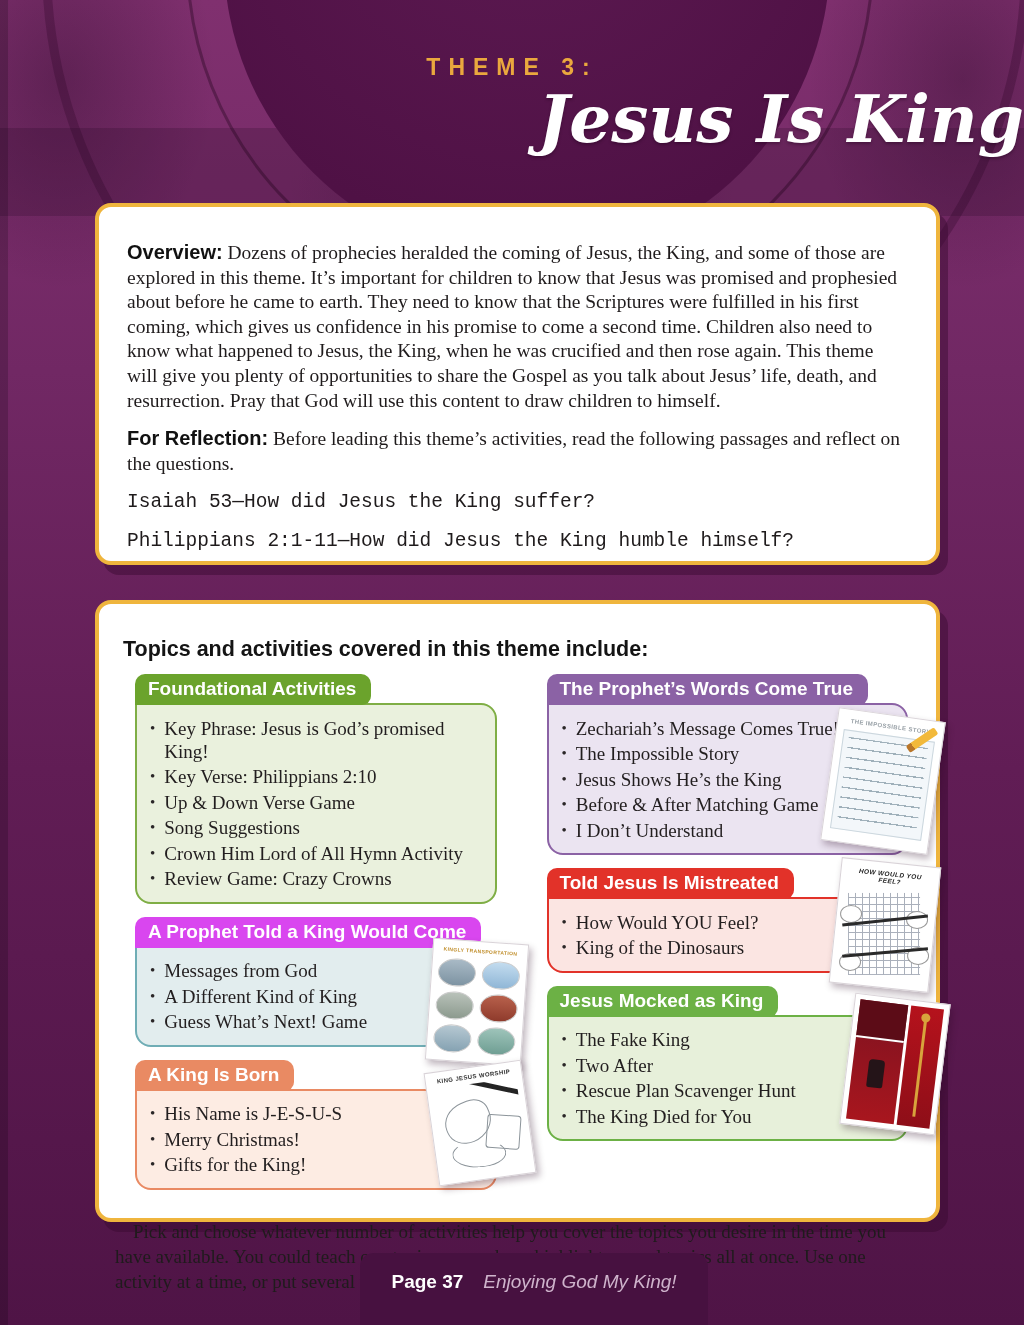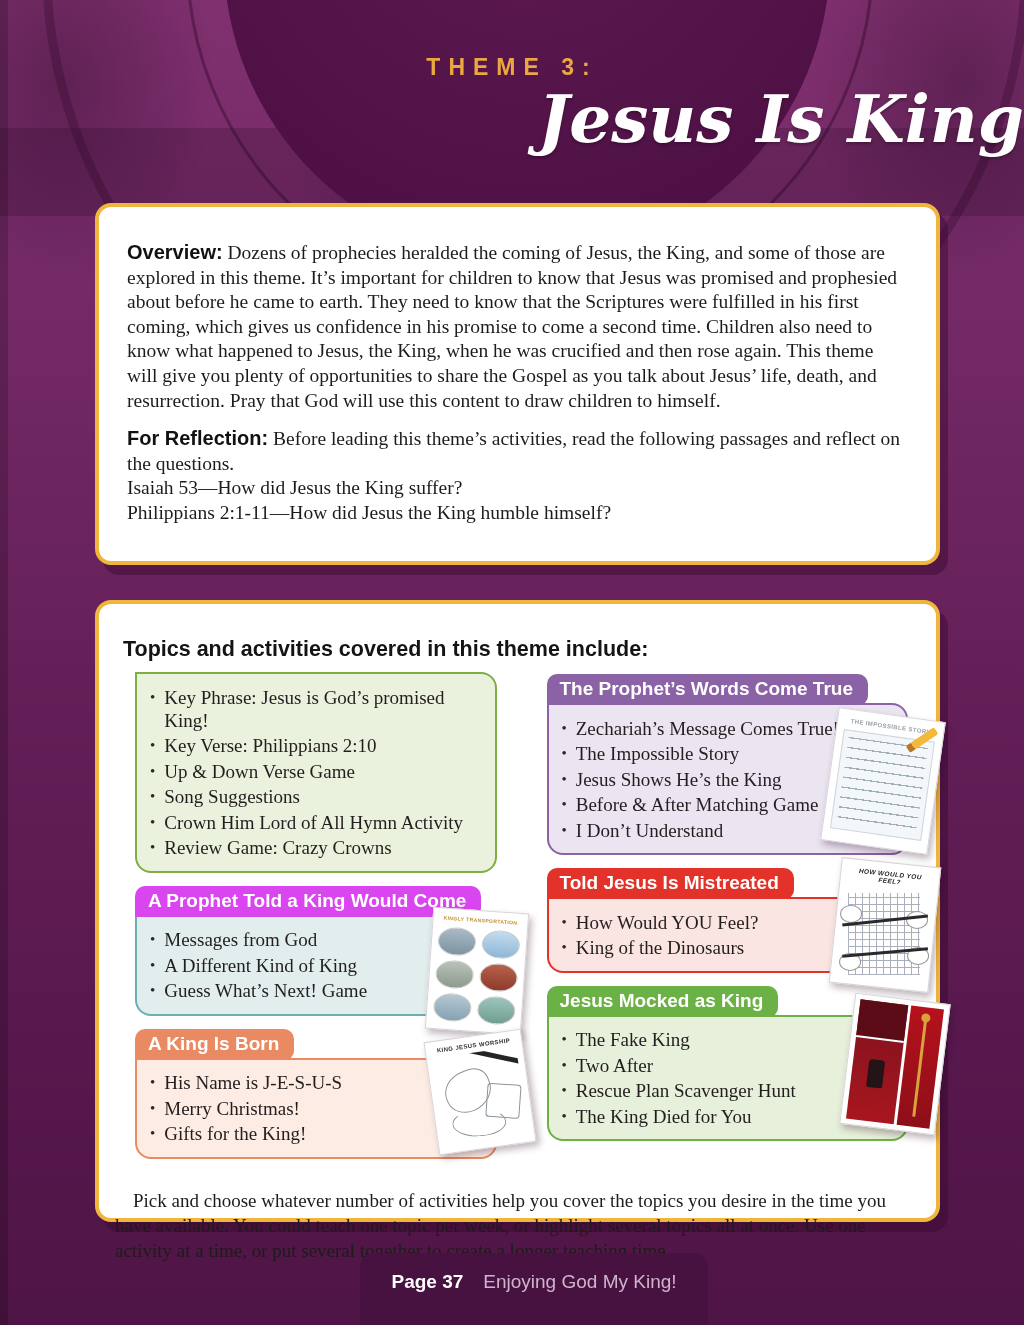--- a/index.html
+++ b/index.html
@@ -28,21 +28,21 @@
 
   
   .card{position:absolute;left:95px;width:845px;box-sizing:border-box;background:#ffffff;
     border:4px solid #efb53d;border-radius:16px;box-shadow:8px 10px 0 rgba(56,8,46,0.45);z-index:3;}
   #overview-card{top:203px;height:362px;padding:33px 30px 0 28px;overflow:hidden;}
   #topics-card{top:600px;height:622px;padding:31px 0 0;}
 
   .body-text{font-size:19.5px;line-height:24.6px;color:#1f1b1c;margin:0;}
   .lead-label{font-family:"Liberation Sans",sans-serif;font-weight:700;font-size:20px;color:#111;}
   .para2{margin-top:13px;}
-  .passage{}
+  .passage{margin-top:14px;font-family:Liberation Mono, monospace;}
 
   .topics-heading{margin:2px 0 12px 24px;font-family:"Liberation Sans",sans-serif;font-weight:700;
     font-size:21.5px;color:#141414;}
   .topics-cols{display:flex;gap:50px;padding:0 28px 0 36px;}
   .col{width:363px;display:flex;flex-direction:column;}
 
   .topic{position:relative;margin-bottom:13px;}
   .topic-tab{display:inline-block;width:max-content;max-width:100%;padding:4px 15px 5px 13px;
     color:#fff;font-family:"Liberation Sans",sans-serif;font-weight:700;font-size:19px;
     border-radius:10px 10px 9px 0;position:relative;z-index:2;}
@@ -107,21 +107,21 @@
   .t-art .a2{position:absolute;right:4%;top:42%;width:38%;height:38%;border:1.6px solid #8c949a;
     border-radius:10%;transform:rotate(12deg);}
   .t-art .a3{position:absolute;left:12%;bottom:0;width:62%;height:30%;border:1.6px solid #8c949a;
     border-top-color:transparent;border-radius:50%;transform:rotate(5deg);}
 
   
   .footer-bar{position:absolute;left:360px;top:1253px;width:348px;height:72px;background:#471140;
     border-radius:14px 14px 0 0;display:flex;justify-content:center;align-items:flex-start;
     gap:20px;padding-top:18px;box-sizing:border-box;z-index:4;}
   .page-label{font-family:"Liberation Sans",sans-serif;font-weight:700;font-size:19px;color:#ffffff;}
-  .book-title{font-family:"Liberation Sans",sans-serif;font-size:19px;color:#cfb4cc;}
+  .book-title{font-family:"Liberation Sans",sans-serif;font-style:italic;font-size:19px;color:#cfb4cc;}
 </style>
 </head>
 <body>
 
 <div class="page">
 
   <div class="hero-ring2"></div>
   <div class="hero-ring"></div>
   <div class="hero-circle"></div>
   <div class="kicker">THEME 3:</div>
@@ -131,21 +131,21 @@
     <p class="body-text"><span class="lead-label">Overview:</span><span> Dozens of prophecies heralded the coming of Jesus, the King, and some of those are explored in this theme. It’s important for children to know that Jesus was promised and prophesied about before he came to earth. They need to know that the Scriptures were fulfilled in his first coming, which gives us confidence in his promise to come a second time. Children also need to know what happened to Jesus, the King, when he was crucified and then rose again. This theme will give you plenty of opportunities to share the Gospel as you talk about Jesus’ life, death, and resurrection. Pray that God will use this content to draw children to himself.</span></p>
     <p class="body-text para2"><span class="lead-label">For Reflection:</span><span> Before leading this theme’s activities, read the following passages and reflect on the questions.</span></p>
     <p class="body-text passage">Isaiah 53—How did Jesus the King suffer?</p>
     <p class="body-text passage">Philippians 2:1-11—How did Jesus the King humble himself?</p>
   </div>
 
   <div class="card" id="topics-card">
     <h2 class="topics-heading">Topics and activities covered in this theme include:</h2>
     <div class="topics-cols">
       <div class="col">
-          <section class="topic"><div class="topic-body" style="background: rgb(234, 241, 221); border-color: rgb(127, 174, 69);">
+          <section class="topic"><div class="topic-tab" style="background: rgb(107, 163, 44);">Foundational Activities</div><div class="topic-body" style="background: rgb(234, 241, 221); border-color: rgb(127, 174, 69);">
               <ul>
                 <li>
                   <span class="dot">•</span>
                   <span>Key Phrase: Jesus is God’s promised King!</span>
                 </li>
                 <li>
                   <span class="dot">•</span>
                   <span>Key Verse: Philippians 2:10</span>
                 </li>
                 <li>

